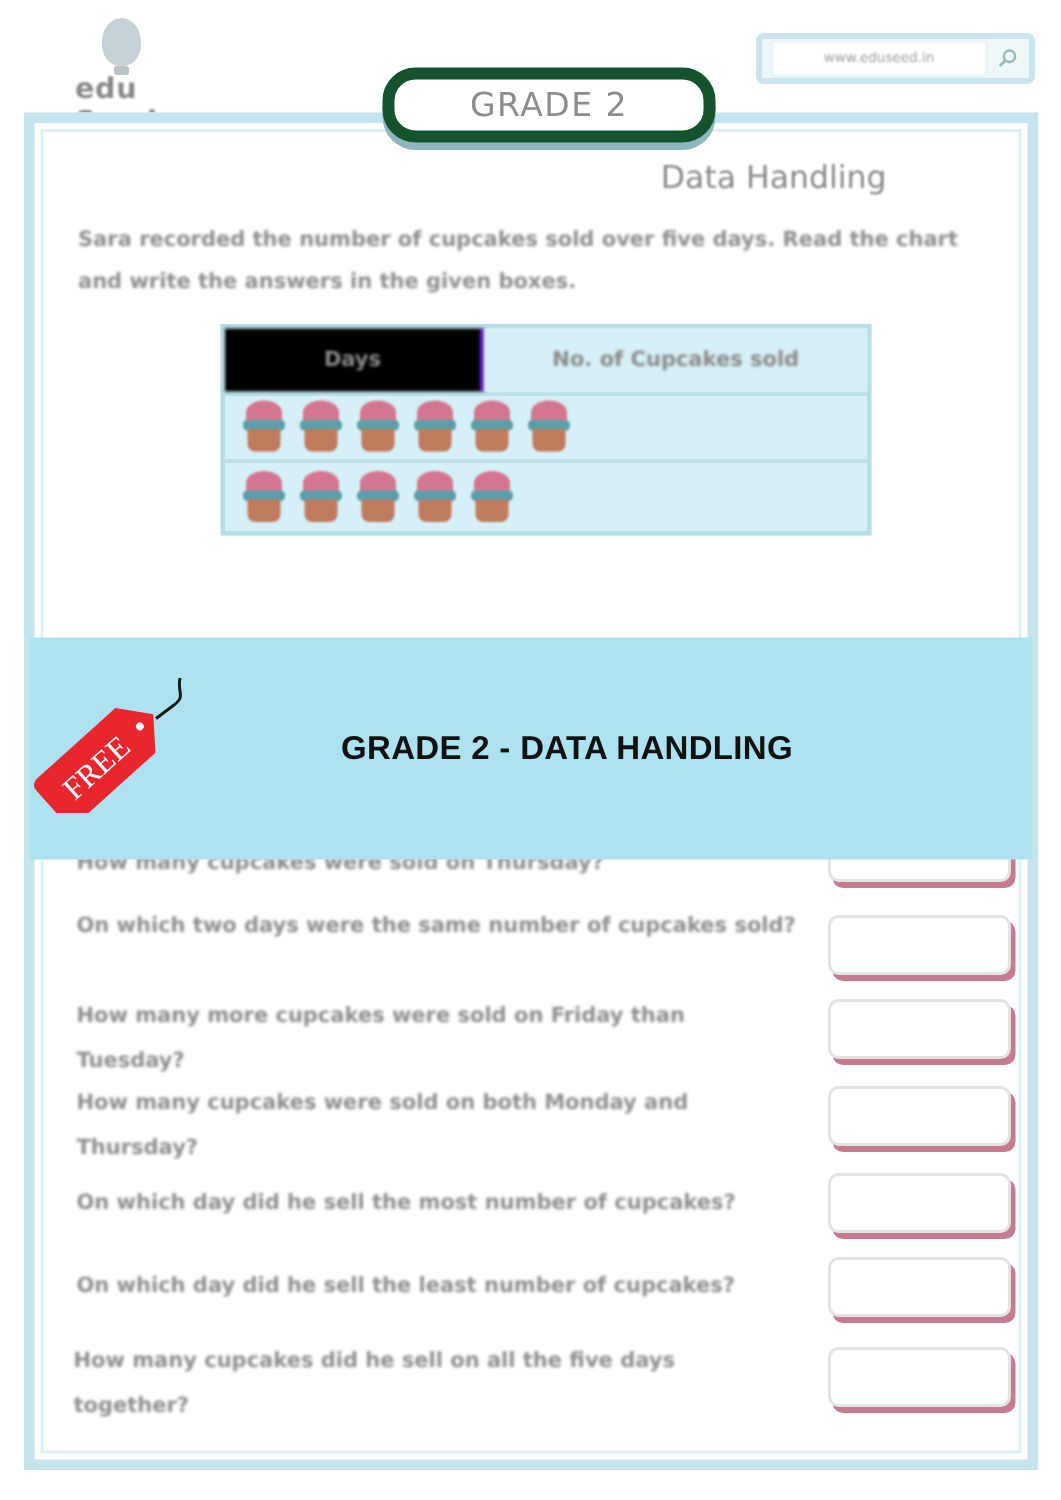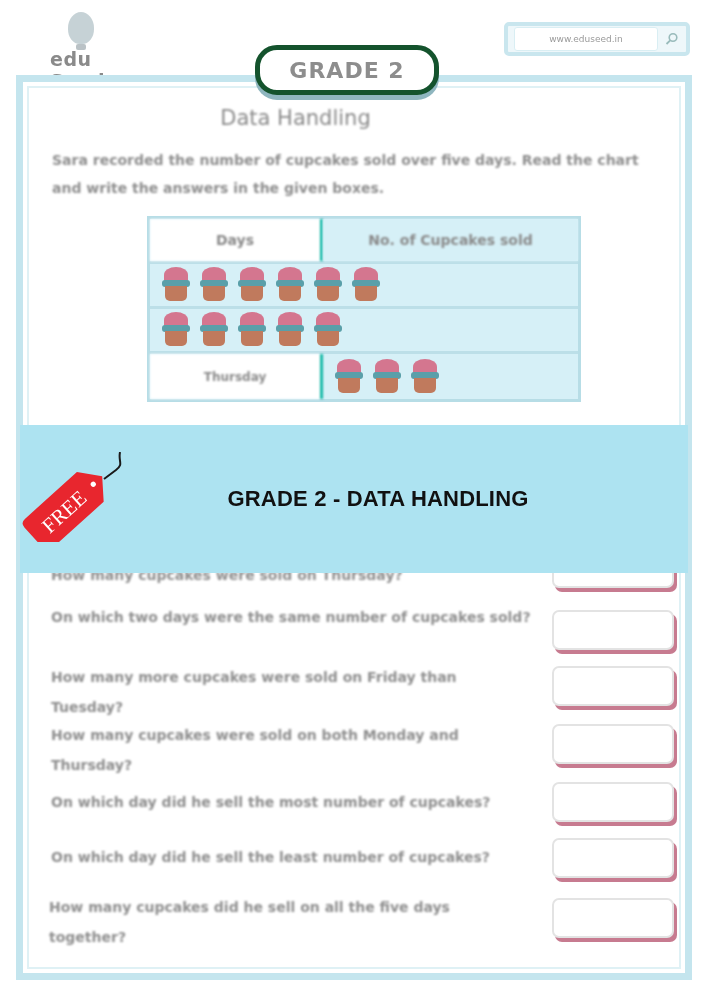--- a/index.html
+++ b/index.html
@@ -11,29 +11,29 @@
   .logo .bulb:after { content: ""; position: absolute; left: 8px; bottom: -6px; width: 10px; height: 6px; background: #a9b4b8; border-radius: 2px; }
   .logo .word { position: absolute; left: 0; top: 38px; font-size: 19px; font-weight: bold; color: #8a8a8a; letter-spacing: .5px; filter: blur(.6px); }
 
   .urlbox { position: absolute; left: 504px; top: 22px; width: 186px; height: 34px; border: 4px solid #c9e6ee; border-radius: 5px; background: #eef7fa; display: flex; align-items: center; }
   .urlbox .url { flex: 1; height: 24px; margin-left: 6px; background: #fff; border: 1px solid #d9eef3; border-radius: 3px; font-size: 9px; color: #9a9a9a; display: flex; align-items: center; justify-content: center; filter: blur(.7px); }
   .urlbox .sbtn { width: 28px; height: 24px; display: flex; align-items: center; justify-content: center; color: #9ab; font-size: 13px; }
 
   .frame { position: absolute; left: 16px; top: 75px; width: 676px; height: 905px; border: 7px solid #c4e5ee; background: #ffffff; }
   .frame-inner { position: absolute; left: 4px; top: 4px; right: 4px; bottom: 4px; border: 2px solid #dff1f5; }
 
-  .grade-pill { position: absolute; left: 255px; top: 45px; width: 184px; height: 50px; border: 5px solid #14532d; border-radius: 22px; background: #fff; box-shadow: 0 5px 0 #8fb6bf; display: flex; align-items: center; justify-content: center; font-size: 22px; font-weight: bold; color: #8d8d8d; letter-spacing: 1px; filter: blur(.5px); z-index: 3; }
+  .grade-pill { position: absolute; left: 255px; top: 45px; width: 222px; height: 50px; border: 8px solid #14532d; border-radius: 22px; background: #fff; box-shadow: 0 5px 0 #8fb6bf; display: flex; align-items: center; justify-content: center; font-size: 22px; font-weight: normal; color: #8d8d8d; letter-spacing: 1px; filter: blur(.5px); z-index: 3; }
 
-  .ws-title { position: absolute; left: 0; width: 591px; top: 106px; text-align: center; font-size: 21px; color: #8a8a8a; filter: blur(.8px); }
+  .ws-title { position: absolute; left: 0; width: 591px; top: 106px; text-align: right; font-size: 21px; color: #8a8a8a; filter: blur(.8px); }
   .ws-intro { position: absolute; left: 52px; top: 146px; width: 610px; font-size: 14px; line-height: 28px; font-weight: bold; color: #8e8e8e; filter: blur(1.1px); }
 
   .picto { position: absolute; left: 147px; top: 216px; width: 434px; border: 3px solid #b7dde6; background: #d8f1f8; }
   .picto .row { display: flex; height: 45px; border-bottom: 3px solid #bcdfe8; }
   .picto .row:last-child { border-bottom: none; }
-  .picto .day { width: 173px; border-right: 3px solid #14b8a6; display: flex; align-items: center; justify-content: center; font-size: 12px; font-weight: bold; color: #8a8a8a; filter: blur(.9px); background: #ffffff; }
+  .picto .day { width: 173px; border-right: 3px solid #6d28d9; display: flex; align-items: center; justify-content: center; font-size: 12px; font-weight: bold; color: #8a8a8a; filter: blur(.9px); background: #000000; }
   .picto .cells { flex: 1; display: flex; align-items: center; padding-left: 10px; gap: 6px; background: #d6f0f7; }
   .picto .hdr .day, .picto .hdr .cells { justify-content: center; padding-left: 0; font-size: 14px; }
   .picto .hdr .cells { filter: blur(.9px); color: #8a8a8a; font-weight: bold; }
 
   .cupcake { width: 32px; height: 38px; position: relative; filter: blur(.7px); }
   .cupcake .top { position: absolute; left: 4px; top: 1px; width: 24px; height: 16px; background: #d4768f; border-radius: 50% 50% 20% 20%; }
   .cupcake .band { position: absolute; left: 2px; top: 14px; width: 28px; height: 7px; background: #5a9fa9; border-radius: 3px; }
   .cupcake .base { position: absolute; left: 5px; top: 20px; width: 22px; height: 15px; background: #c07a5d; border-radius: 0 0 5px 5px; }
 
   .banner { position: absolute; left: 20px; top: 425px; width: 668px; height: 148px; background: #ade3f1; z-index: 5; display: flex; align-items: center; justify-content: center; padding-left: 18px; }
@@ -132,40 +132,20 @@
           <div class="band"></div>
           <div class="base"></div>
         </div>
         <div class="cupcake">
           <div class="top"></div>
           <div class="band"></div>
           <div class="base"></div>
         </div>
       </div>
   </div>
-  <div class="row">
-    <div class="day">Thursday</div>
-    <div class="cells">
-        <div class="cupcake">
-          <div class="top"></div>
-          <div class="band"></div>
-          <div class="base"></div>
-        </div>
-        <div class="cupcake">
-          <div class="top"></div>
-          <div class="band"></div>
-          <div class="base"></div>
-        </div>
-        <div class="cupcake">
-          <div class="top"></div>
-          <div class="band"></div>
-          <div class="base"></div>
-        </div>
-      </div>
-  </div>
 </div>
 
 <div class="banner">
   <div class="btitle">GRADE 2 - DATA HANDLING</div>
 </div>
 <div class="tag">
   <svg width="110" height="90" viewBox="0 0 110 90">
     <path d="M102 0 C100 10 106 12 98 18 L86 27" fill="none" stroke="#1a1a1a" stroke-width="2"></path>
     <g transform="rotate(-42 50 55)">
       <path d="M10 35 L80 35 L96 55 L80 75 L10 75 Q4 75 4 69 L4 41 Q4 35 10 35 Z" fill="#e8262e"></path>

